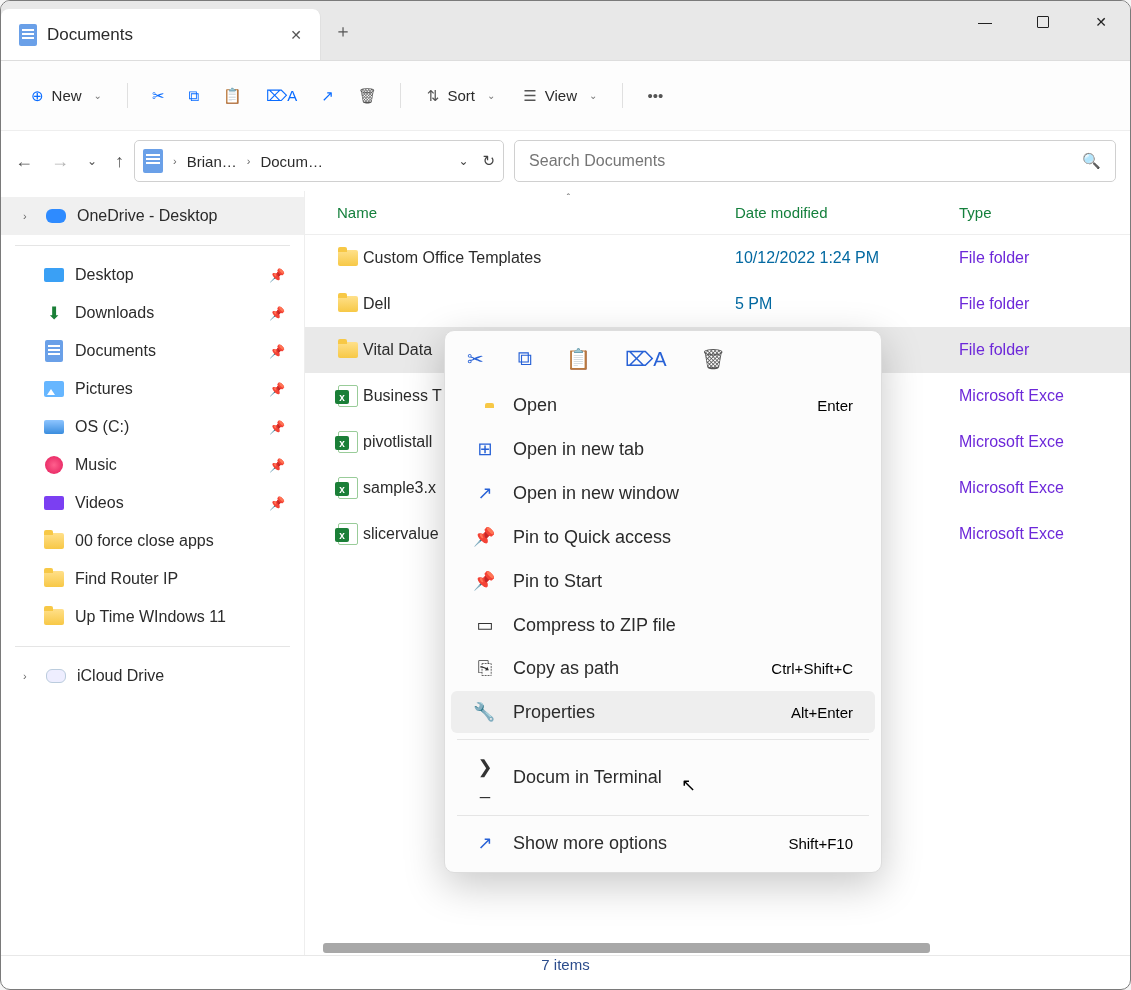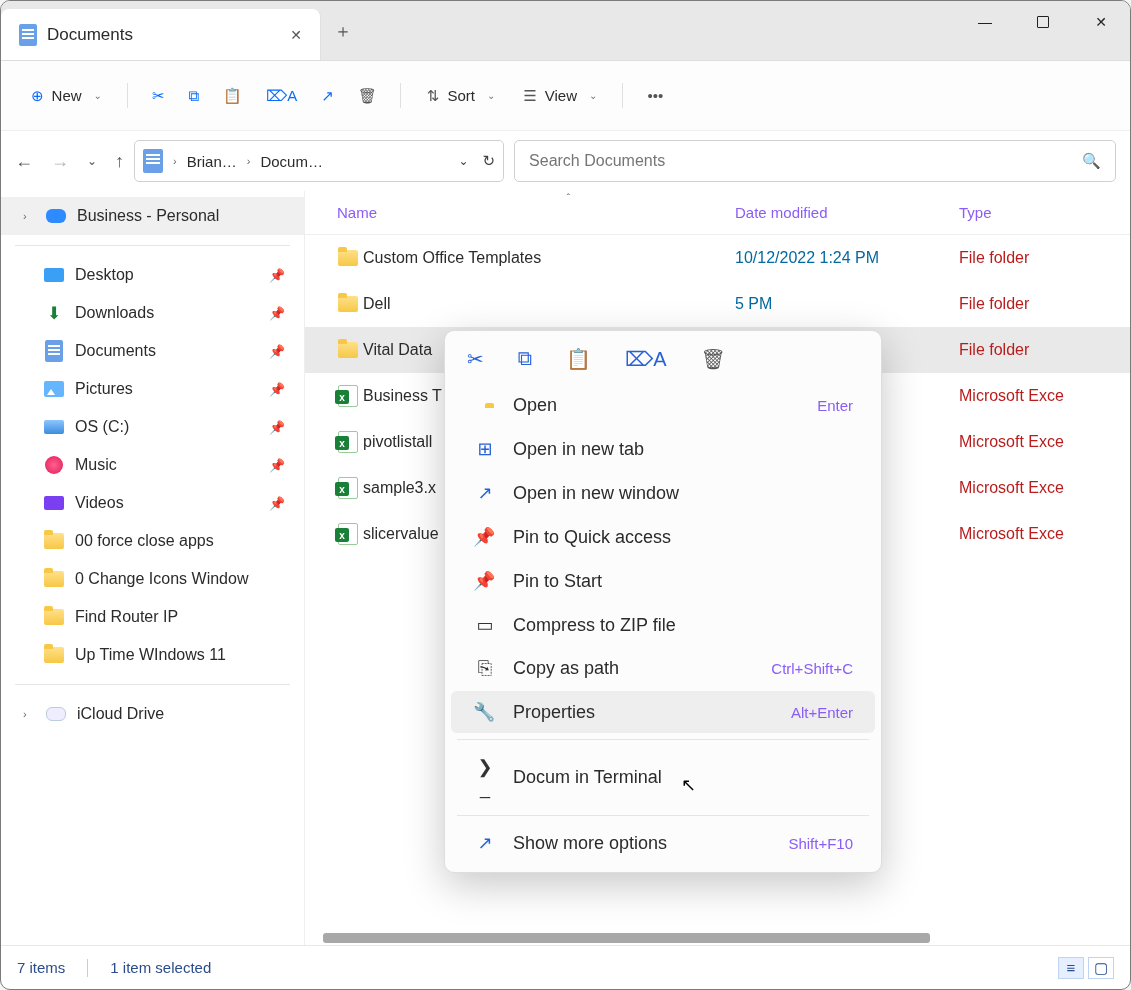--- a/index.html
+++ b/index.html
@@ -52,55 +52,55 @@
     .sb-item .chev { font-size: 11px; color: #666; width: 12px; }
     .sb-item .pin { margin-left: auto; color: #555; font-size: 13px; }
     .sb-item .sbicon { width: 22px; height: 18px; display: inline-flex; align-items: center; justify-content: center; }
     .sb-sep { height: 1px; background: #e5e5e5; margin: 10px 14px; }
     .folder-icon { width: 20px; height: 16px; background: linear-gradient(#ffe08a,#f7c846); border-radius: 2px; position: relative; }
     .folder-icon::before { content:""; position:absolute; top:-3px; left:0; width:9px; height:5px; background:#f7c846; border-radius:2px 2px 0 0; }
     .indent { padding-left: 42px; }
     
     
     .content { flex: 1; display: flex; flex-direction: column; position: relative; }
-    .cols { display: flex; align-items: center; height: 44px; border-bottom: 1px solid #eee; color: #8b5cf6; font-size: 15px; }
+    .cols { display: flex; align-items: center; height: 44px; border-bottom: 1px solid #eee; color: #15803d; font-size: 15px; }
     .col-name { width: 430px; padding-left: 32px; }
     .col-date { width: 224px; }
     .col-type { flex: 1; }
     .collapse-caret { position:absolute; top:2px; right:560px; font-size:10px; color:#666; }
     
     .files { flex: 1; }
     .row { display: flex; align-items: center; height: 46px; font-size: 16px; }
     .row .c-name { width: 430px; padding-left: 32px; display: flex; align-items: center; gap: 4px; }
     .row .c-date { width: 224px; color: #0369a1; }
-    .row .c-type { flex: 1; color: #b91c1c; white-space: nowrap; }
+    .row .c-type { flex: 1; color: #6d28d9; white-space: nowrap; }
     .row.selected { background: #e9e9e9; }
     .file-icon { width: 22px; height: 22px; display: inline-flex; align-items: center; justify-content: center; }
     .excel-icon { width: 20px; height: 22px; background: #fff; border: 1px solid #9c9; border-radius: 2px; position: relative; }
     .excel-icon::before { content:"x"; position:absolute; left:-4px; top:4px; width:14px; height:14px; background:#1a7f37; color:#fff; font-size:10px; display:flex; align-items:center; justify-content:center; border-radius:2px; font-weight:bold; }
     
     .scroll-thumb { position: absolute; bottom: 2px; left: 18px; right: 200px; height: 10px; background: #a8a8a8; border-radius: 3px; }
     
     
-    .statusbar { height: 44px; border-top: 1px solid #e8e8e8; display: flex; align-items: center; padding: 0 16px; font-size: 15px; color: #2b4c8c; gap: 22px; }
+    .statusbar { height: 34px; border-top: 1px solid #e8e8e8; display: flex; align-items: center; padding: 0 16px; font-size: 15px; color: #2b4c8c; gap: 22px; flex-direction: column; }
     .statusbar .right { margin-left: auto; display: flex; gap: 4px; }
     .view-toggle { width: 26px; height: 22px; border: 1px solid #bfd3f2; display:flex; align-items:center; justify-content:center; }
     .view-toggle.active { background: #e6efff; }
     .statusbar .vsep { width:1px; height:18px; background:#ccc; }
     
     
     .ctx { position: absolute; left: 444px; top: 330px; width: 438px; background: #fcfcfc; border: 1px solid #ddd; border-radius: 10px; box-shadow: 0 12px 40px rgba(0,0,0,.22); padding: 6px 0; z-index: 50; }
     .ctx-icons { display: flex; gap: 34px; padding: 10px 22px 12px 22px; }
     .ctx-icons span { font-size: 20px; color: #2761d6; cursor: pointer; }
     .ctx-icons span.gray { color: #555; }
     .ctx-item { display: flex; align-items: center; gap: 16px; padding: 10px 22px; font-size: 18px; cursor: pointer; border-radius: 6px; margin: 2px 6px; }
     .ctx-item.hover { background: #eeeeee; }
     .ctx-item .ci { width: 24px; text-align: center; color: #2761d6; font-size: 18px; }
     .ctx-item .ci.dark { color: #333; }
-    .ctx-item .shortcut { margin-left: auto; color: #8b5cf6; font-size: 15px; }
+    .ctx-item .shortcut { margin-left: auto; color: #000000; font-size: 15px; }
     .ctx-sep { height: 1px; background: #e5e5e5; margin: 6px 12px; }
     
     
     .cursor { position: absolute; left: 681px; top: 774px; font-size: 18px; color: #000; z-index: 60; pointer-events:none; }
     
     
     .svgico { font-family: "Segoe UI Symbol","Segoe UI", sans-serif; }
     
     
     .sq-blue { width:20px; height:14px; background:#3aa0f5; border-radius:2px; }
@@ -206,21 +206,21 @@
   </div>
 
   <div class="body">
 
     <div class="sidebar">
       <div class="sb-item top">
         <span class="chev svgico">›</span>
         <span class="sbicon">
             <span class="sq-onedrive"></span>
           </span>
-        <span>Business - Personal</span>
+        <span>OneDrive - Desktop</span>
       </div>
       <div class="sb-sep"></div>
       <div class="sb-item indent">
         <span class="sbicon">
             <span class="sq-blue"></span>
           </span>
         <span>Desktop</span>
         <span class="pin svgico">📌</span>
       </div>
       <div class="sb-item indent">
@@ -261,26 +261,20 @@
             <span class="sq-video"></span>
           </span>
         <span>Videos</span>
         <span class="pin svgico">📌</span>
       </div>
       <div class="sb-item indent">
         <span class="sbicon">
             <span class="folder-icon"></span>
           </span>
         <span>00 force close apps</span>
-      </div>
-      <div class="sb-item indent">
-        <span class="sbicon">
-            <span class="folder-icon"></span>
-          </span>
-        <span>0 Change Icons Window</span>
       </div>
       <div class="sb-item indent">
         <span class="sbicon">
             <span class="folder-icon"></span>
           </span>
         <span>Find Router IP</span>
       </div>
       <div class="sb-item indent">
         <span class="sbicon">
             <span class="folder-icon"></span>

